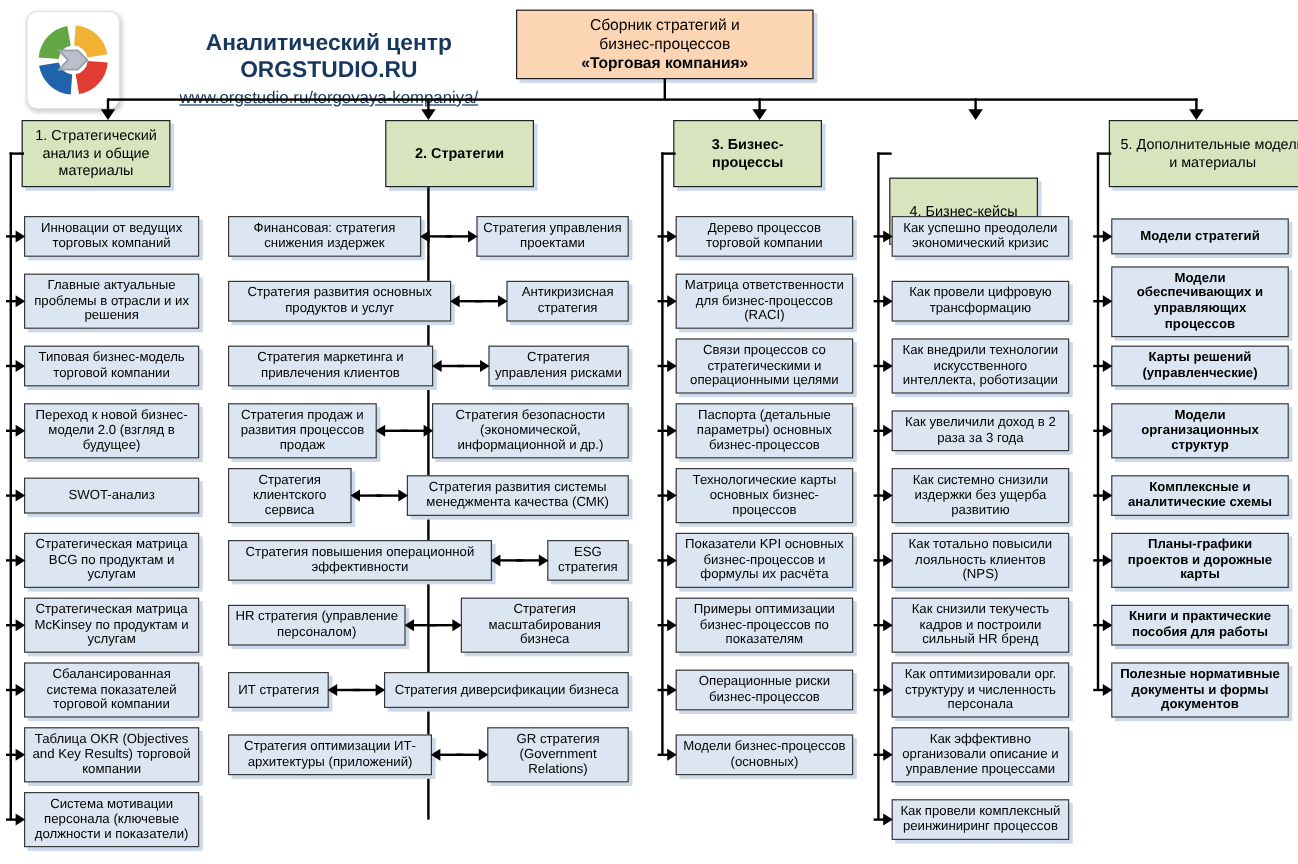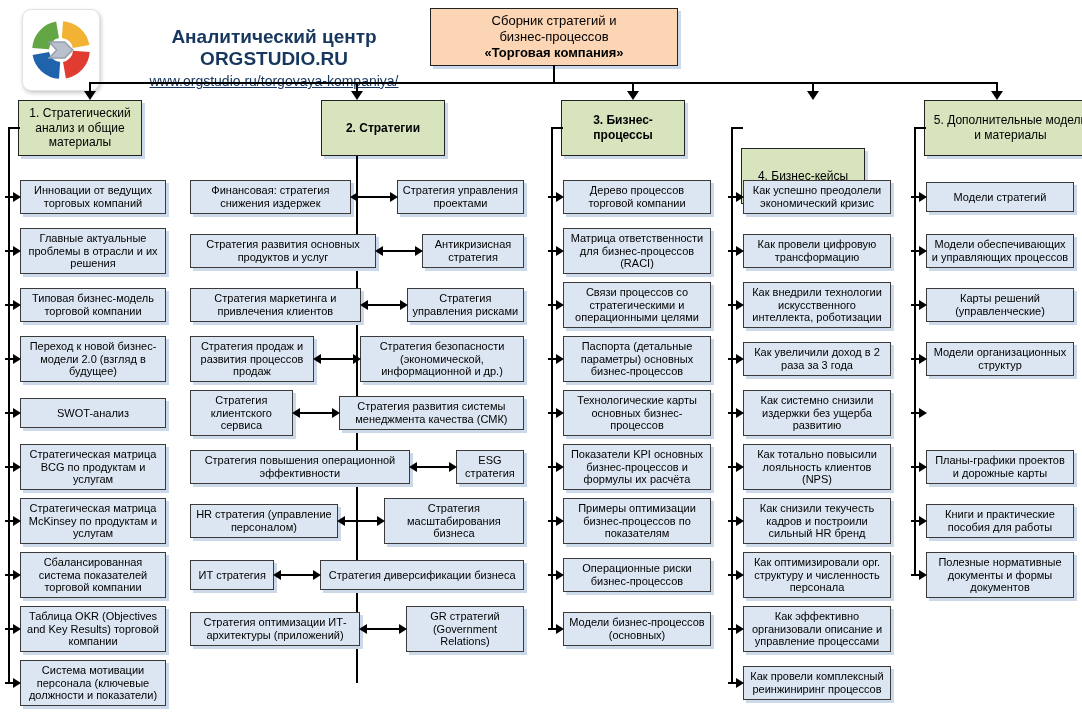--- a/index.html
+++ b/index.html
@@ -192,21 +192,21 @@
       <div class="row">
         <div class="ibox">ИТ стратегия</div>
         <div class="stub w23 stub-l"></div>
         <div class="stub w23 stub-r"></div>
         <div class="ibox">Стратегия диверсификации бизнеса</div>
       </div>
       <div class="row">
         <div class="ibox">Стратегия оптимизации ИТ-архитектуры (приложений)</div>
         <div class="stub w23 stub-l"></div>
         <div class="stub w23 stub-r"></div>
-        <div class="ibox">GR стратегий (Government Relations)</div>
+        <div class="ibox">GR стратегия (Government Relations)</div>
       </div>
     </div>
   <div class="items" id="col-items-2" style="left:551px;width:160px;">
       <div class="row">
         <div class="stub stub-r"></div>
         <div class="ibox">Дерево процессов торговой компании</div>
       </div>
       <div class="row">
         <div class="stub stub-r"></div>
         <div class="ibox">Матрица ответственности для бизнес-процессов (RACI)</div>
@@ -275,39 +275,40 @@
       </div>
       <div class="row">
         <div class="stub stub-r"></div>
         <div class="ibox">Как эффективно организовали описание и управление процессами</div>
       </div>
       <div class="row">
         <div class="stub stub-r"></div>
         <div class="ibox">Как провели комплексный реинжиниринг процессов</div>
       </div>
     </div>
-  <div class="items" id="col-items-4" style="left:914px;width:160px;">
+  <div class="items" id="col-items-4" style="left:914px;width:160px;font-weight:bold;">
       <div class="row">
         <div class="stub stub-r"></div>
         <div class="ibox">Модели стратегий</div>
       </div>
       <div class="row">
         <div class="stub stub-r"></div>
         <div class="ibox">Модели обеспечивающих и управляющих процессов</div>
       </div>
       <div class="row">
         <div class="stub stub-r"></div>
         <div class="ibox">Карты решений (управленческие)</div>
       </div>
       <div class="row">
         <div class="stub stub-r"></div>
         <div class="ibox">Модели организационных структур</div>
       </div>
       <div class="row">
         <div class="stub stub-r"></div>
+        <div class="ibox">Комплексные и аналитические схемы</div>
       </div>
       <div class="row">
         <div class="stub stub-r"></div>
         <div class="ibox">Планы-графики проектов и дорожные карты</div>
       </div>
       <div class="row">
         <div class="stub stub-r"></div>
         <div class="ibox">Книги и практические пособия для работы</div>
       </div>
       <div class="row">

